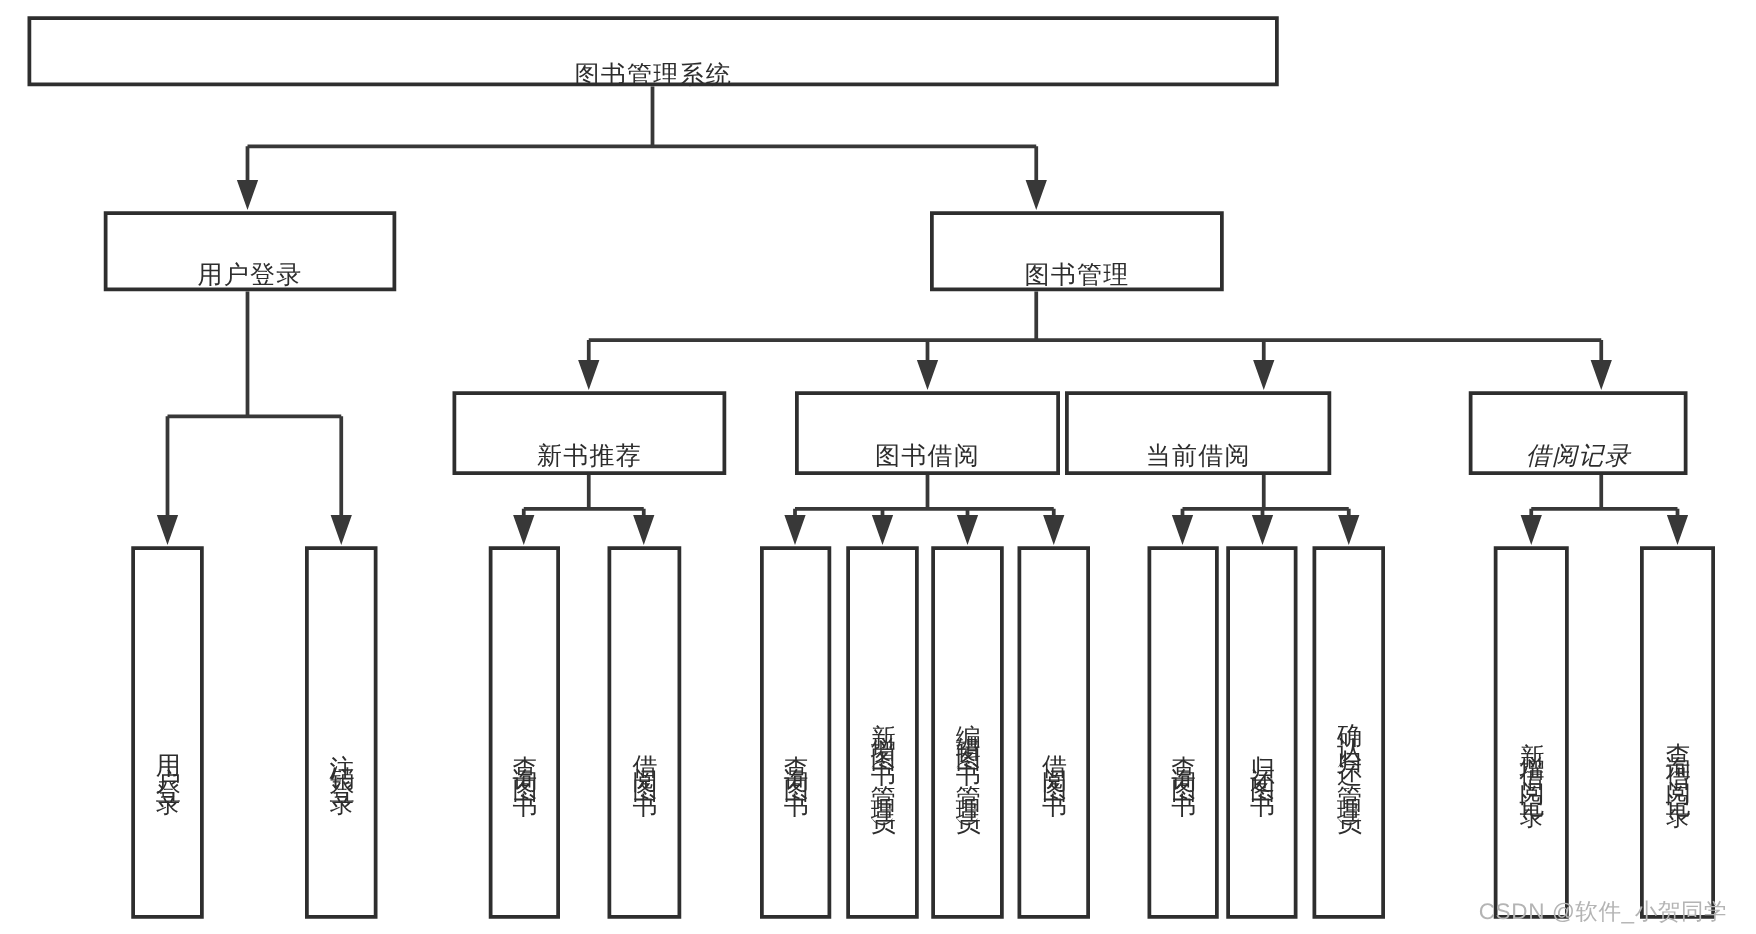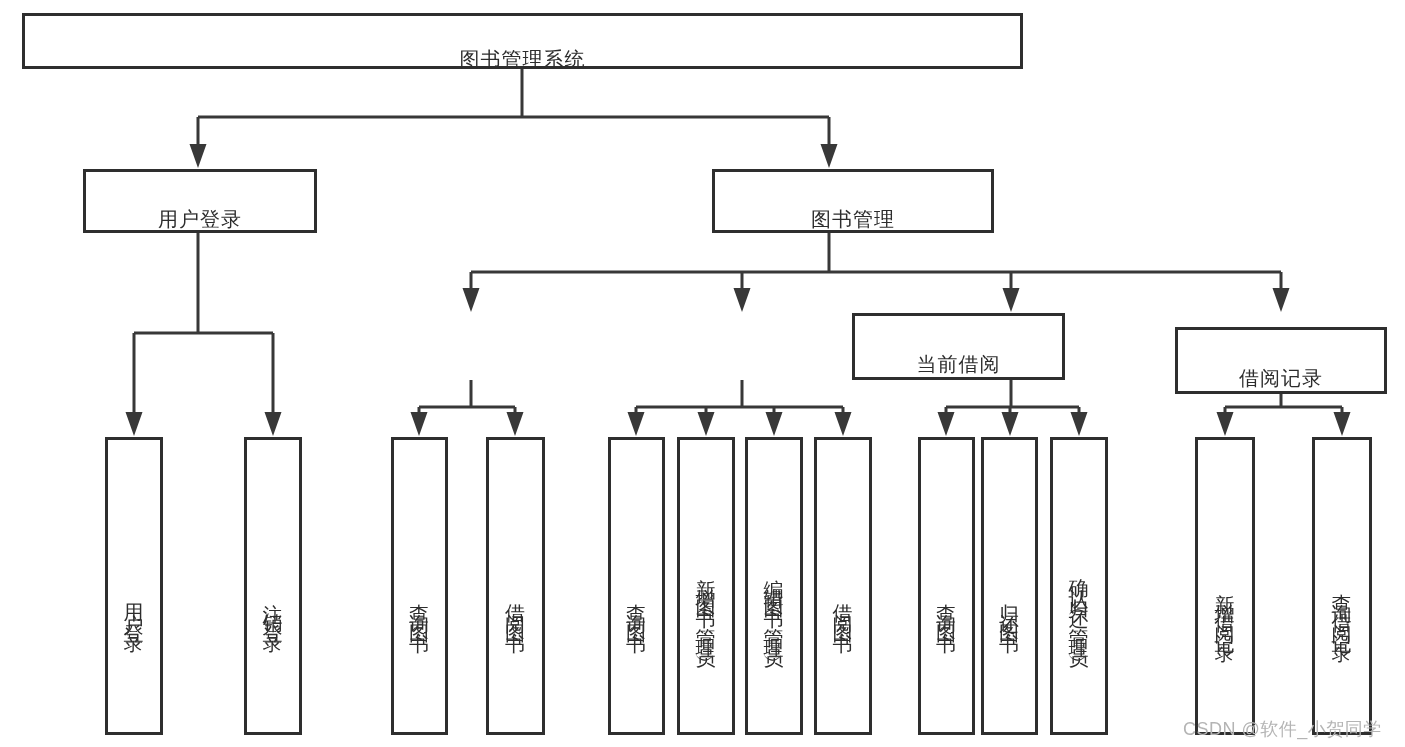--- a/index.html
+++ b/index.html
@@ -78,28 +78,34 @@
          M1216.5 412 L1233.5 412 L1225 436 Z  M1333.5 412 L1350.5 412 L1342 436 Z"></path>
   </svg>
 
   <div class="node" style="left:22px; top:13px; width:1001px; height:56px;">
     <span class="lbl">图书管理系统</span>
   </div>
 
   <div class="node" style="left:83px; top:169px; width:234px; height:64px;">
     <span class="lbl">用户登录</span>
   </div>
-  <div class="node" style="left:712px; top:169px; width:282px; height:64px;">
+  <div class="node" style="left:744px; top:169px; width:235px; height:64px;">
     <span class="lbl">图书管理</span>
   </div>
 
+  <div class="node" style="left:362px; top:313px; width:219px; height:67px;">
+    <span class="lbl">新书推荐</span>
+  </div>
+  <div class="node" style="left:636px; top:313px; width:212px; height:67px;">
+    <span class="lbl">图书借阅</span>
+  </div>
   <div class="node" style="left:852px; top:313px; width:213px; height:67px;">
     <span class="lbl">当前借阅</span>
   </div>
-  <div class="node" style="left:1175px; top:327px; width:212px; height:67px;">
+  <div class="node" style="left:1175px; top:313px; width:175px; height:67px;font-style:italic;">
     <span class="lbl">借阅记录</span>
   </div>
 
   <div class="node" style="left:105px; top:437px; width:58px; height:298px;">
     <span class="lbl v">用户登录</span>
   </div>
   <div class="node" style="left:244px; top:437px; width:58px; height:298px;">
     <span class="lbl v">注销登录</span>
   </div>
 

